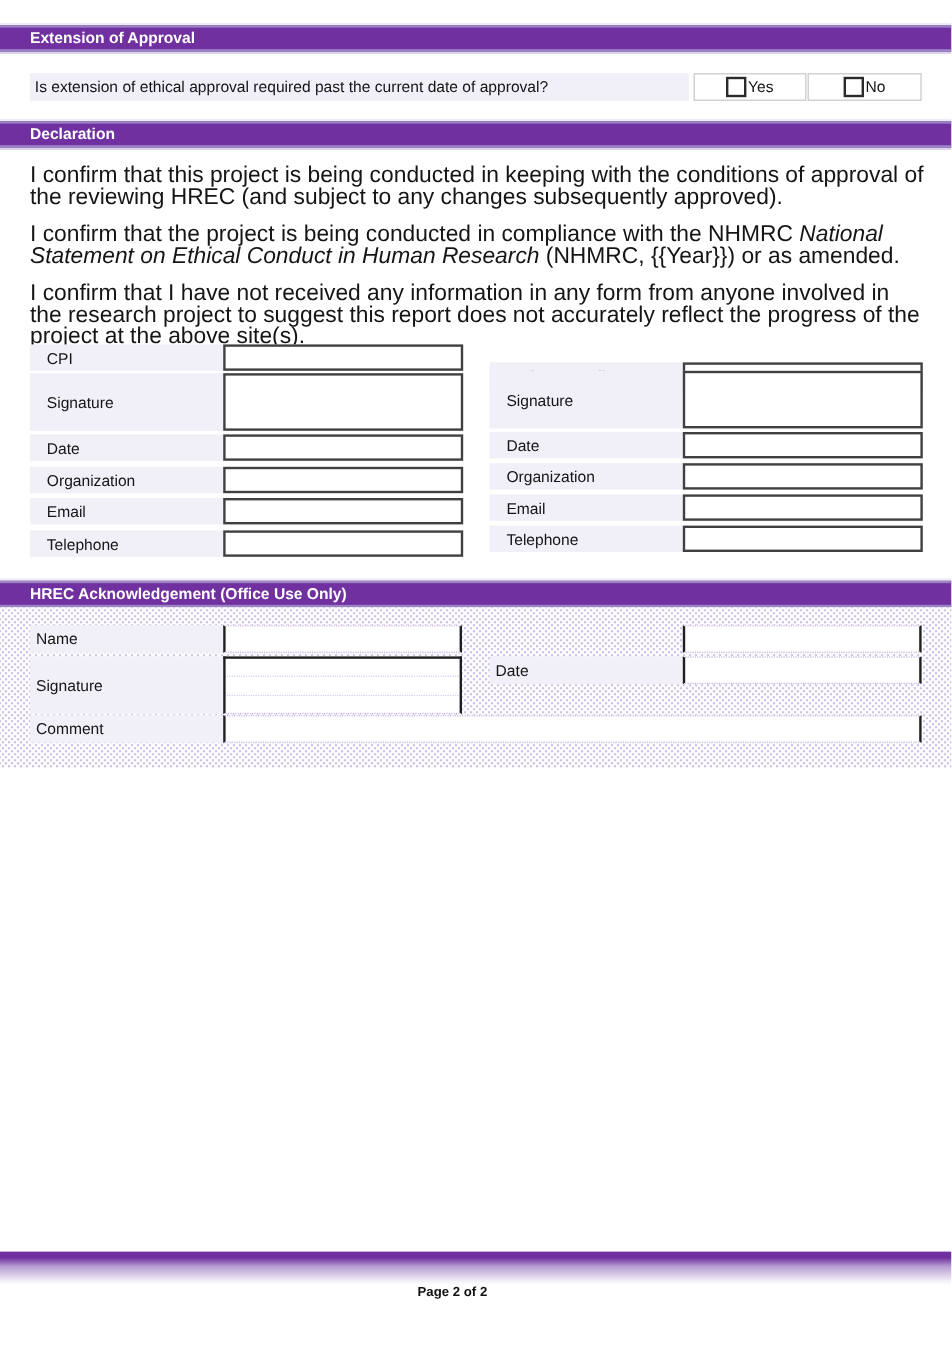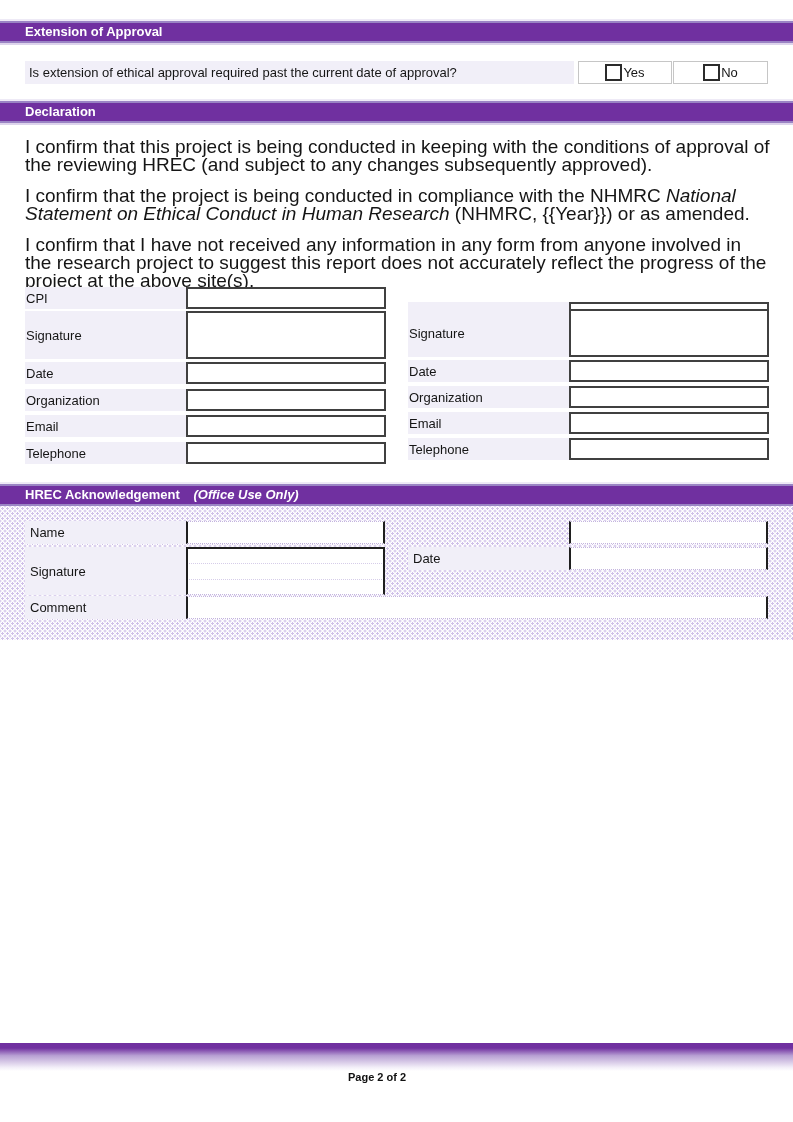--- a/index.html
+++ b/index.html
@@ -7,21 +7,21 @@
     position:relative;width:793px;height:1122px;background:#ffffff;overflow:hidden;
     font-family:"Liberation Sans",sans-serif;color:#151515;
   }
   
   .hdr{
     position:absolute;left:0;width:793px;height:22px;box-sizing:border-box;
     background:#7030a0;border-top:2px solid #9a84c4;border-bottom:2px solid #9a84c4;
     box-shadow:0 2px 0 0 #ddd4ec, 0 -2px 0 0 #eeeaf6;
     color:#fff;font-weight:bold;font-size:13px;line-height:18px;padding-left:25px;
   }
-  .hdr .sub{font-style:italic;margin-left:10px;}
+  .hdr .sub{}
   
   .q-row{
     position:absolute;left:25px;top:61px;width:549px;height:23px;background:#f1eff8;
     font-size:13px;line-height:23px;padding-left:4px;box-sizing:border-box;
   }
   .opt-cell{
     position:absolute;top:61px;height:23px;background:#fff;border:1px solid #c6c6c6;
     box-sizing:border-box;display:flex;align-items:center;justify-content:center;
     font-size:13px;
   }
@@ -29,21 +29,21 @@
     display:inline-block;width:13px;height:13px;border:2px solid #2b2b2b;background:#fff;
     margin-right:1px;flex:0 0 auto;
   }
   
   .para{position:absolute;left:25px;width:745px;font-size:19px;line-height:18px;}
   .para .it{font-style:italic;}
   
   .row{position:absolute;width:361px;}
   .row .lbl{
     position:absolute;left:0;top:0;bottom:0;width:161px;background:#f1eff8;
-    font-size:13px;display:flex;align-items:center;padding-left:1px;box-sizing:border-box;
+    font-size:13px;display:flex;align-items:center;padding-left:14px;box-sizing:border-box;
   }
   .row .inp{
     position:absolute;left:161px;top:0;bottom:0;right:0;background:#fff;
     border:2px solid #404040;box-sizing:border-box;
   }
   
   .pattern{
     position:absolute;left:0;top:506px;width:793px;height:134px;background-color:#fff;
     background-image:
       radial-gradient(#cfc0e8 1px, transparent 1.35px),

